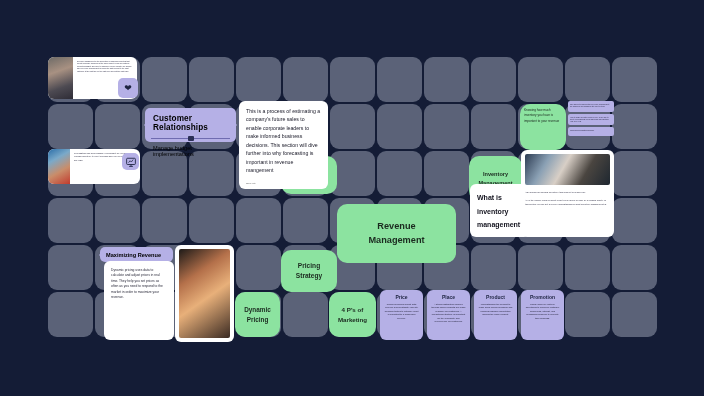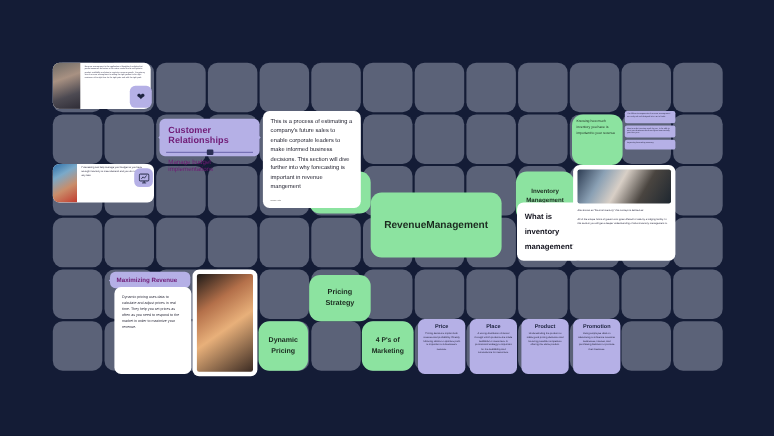--- a/index.html
+++ b/index.html
@@ -7,21 +7,21 @@
        font-family:"Liberation Sans",sans-serif;}
   #canvas{position:absolute;inset:0;background:#141c36;}
 
   .tile{position:absolute;background:#5b6278;border-radius:9px;}
 
   .card{position:absolute;box-sizing:border-box;}
 
   .green{background:#8ce3a0;border-radius:10px;color:#1b2a1f;
          display:flex;align-items:center;justify-content:center;
          text-align:center;font-weight:700;line-height:1.5;}
-  .purple{background:#b5b0e6;border-radius:5px;color:#701a75;}
+  .purple{background:#b5b0e6;border-radius:5px;color:#000000;}
   .white{background:#ffffff;border-radius:6px;color:#1b1b28;}
 
   .notchL{position:absolute;left:-7px;top:50%;margin-top:-6px;
           width:0;height:0;border:6px solid transparent;border-right-color:#b5b0e6;}
   .notchR{position:absolute;right:-7px;top:50%;margin-top:-6px;
           width:0;height:0;border:6px solid transparent;border-left-color:#b5b0e6;}
 
   .crel-title{font-size:8.2px;font-weight:700;padding:6px 8px;letter-spacing:.1px;}
   .crel-div{height:1px;background:#6f6bb0;margin:0 6px;position:relative;}
   .crel-div:after{content:"";position:absolute;left:50%;top:-2px;margin-left:-3px;
@@ -128,21 +128,21 @@
       <div class="tile" style="left: 283px; top: 292px; width: 45px; height: 45px;"></div>
       <div class="tile" style="left: 330px; top: 292px; width: 45px; height: 45px;"></div>
       <div class="tile" style="left: 377px; top: 292px; width: 45px; height: 45px;"></div>
       <div class="tile" style="left: 424px; top: 292px; width: 45px; height: 45px;"></div>
       <div class="tile" style="left: 471px; top: 292px; width: 45px; height: 45px;"></div>
       <div class="tile" style="left: 518px; top: 292px; width: 45px; height: 45px;"></div>
       <div class="tile" style="left: 565px; top: 292px; width: 45px; height: 45px;"></div>
       <div class="tile" style="left: 612px; top: 292px; width: 45px; height: 45px;"></div>
     </div>
 
-  <div class="card green" style="left:337px;top:175px;width:119px;height:59px;flex-direction:row;font-size:9.2px;">
+  <div class="card green" style="left:337px;top:204px;width:119px;height:59px;flex-direction:column;font-size:9.2px;">
     <span>Revenue</span>
     <span>Management</span>
   </div>
 
   <div class="card green" style="left:281px;top:156px;width:56px;height:38px;font-size:6.6px;">Forecasting</div>
 
   <div class="card green" style="left:281px;top:250px;width:56px;height:42px;flex-direction:column;font-size:6.6px;">
     <span>Pricing</span>
     <span>Strategy</span>
   </div>

